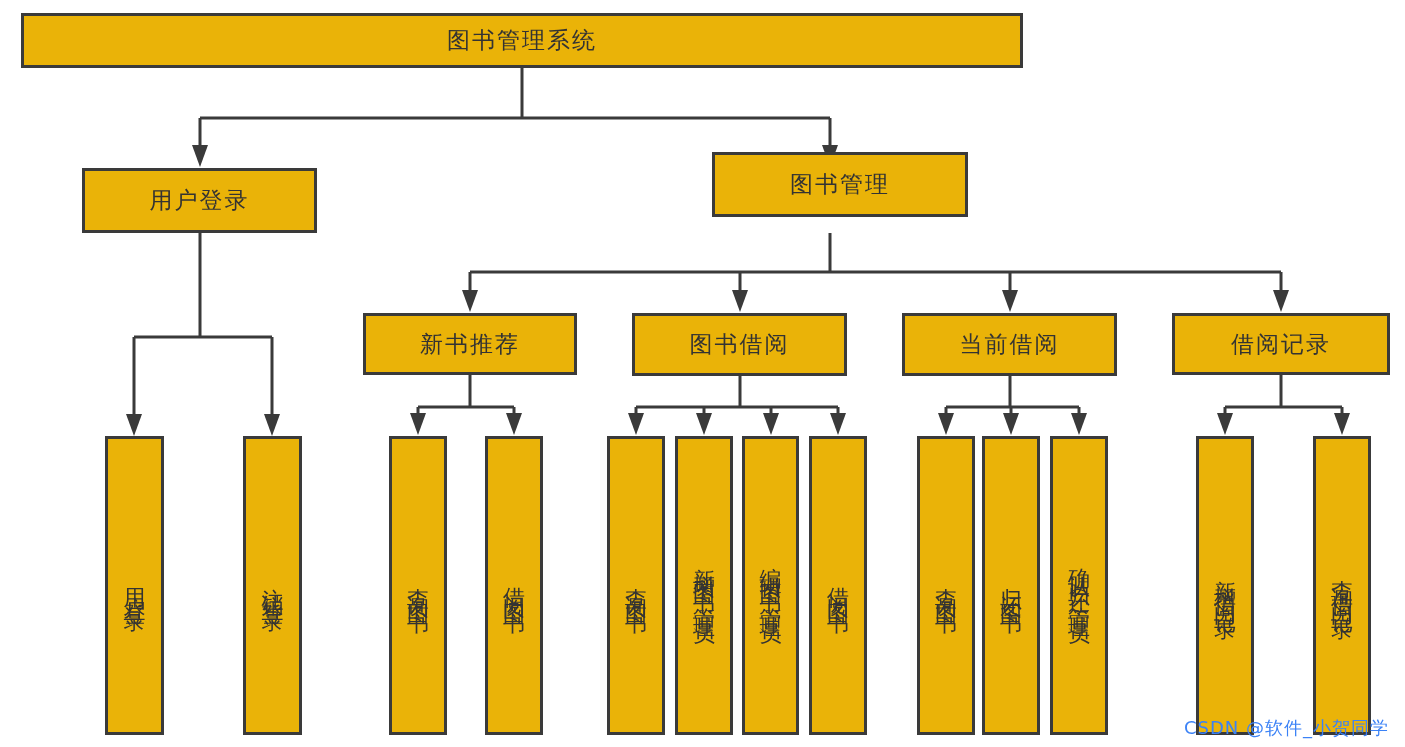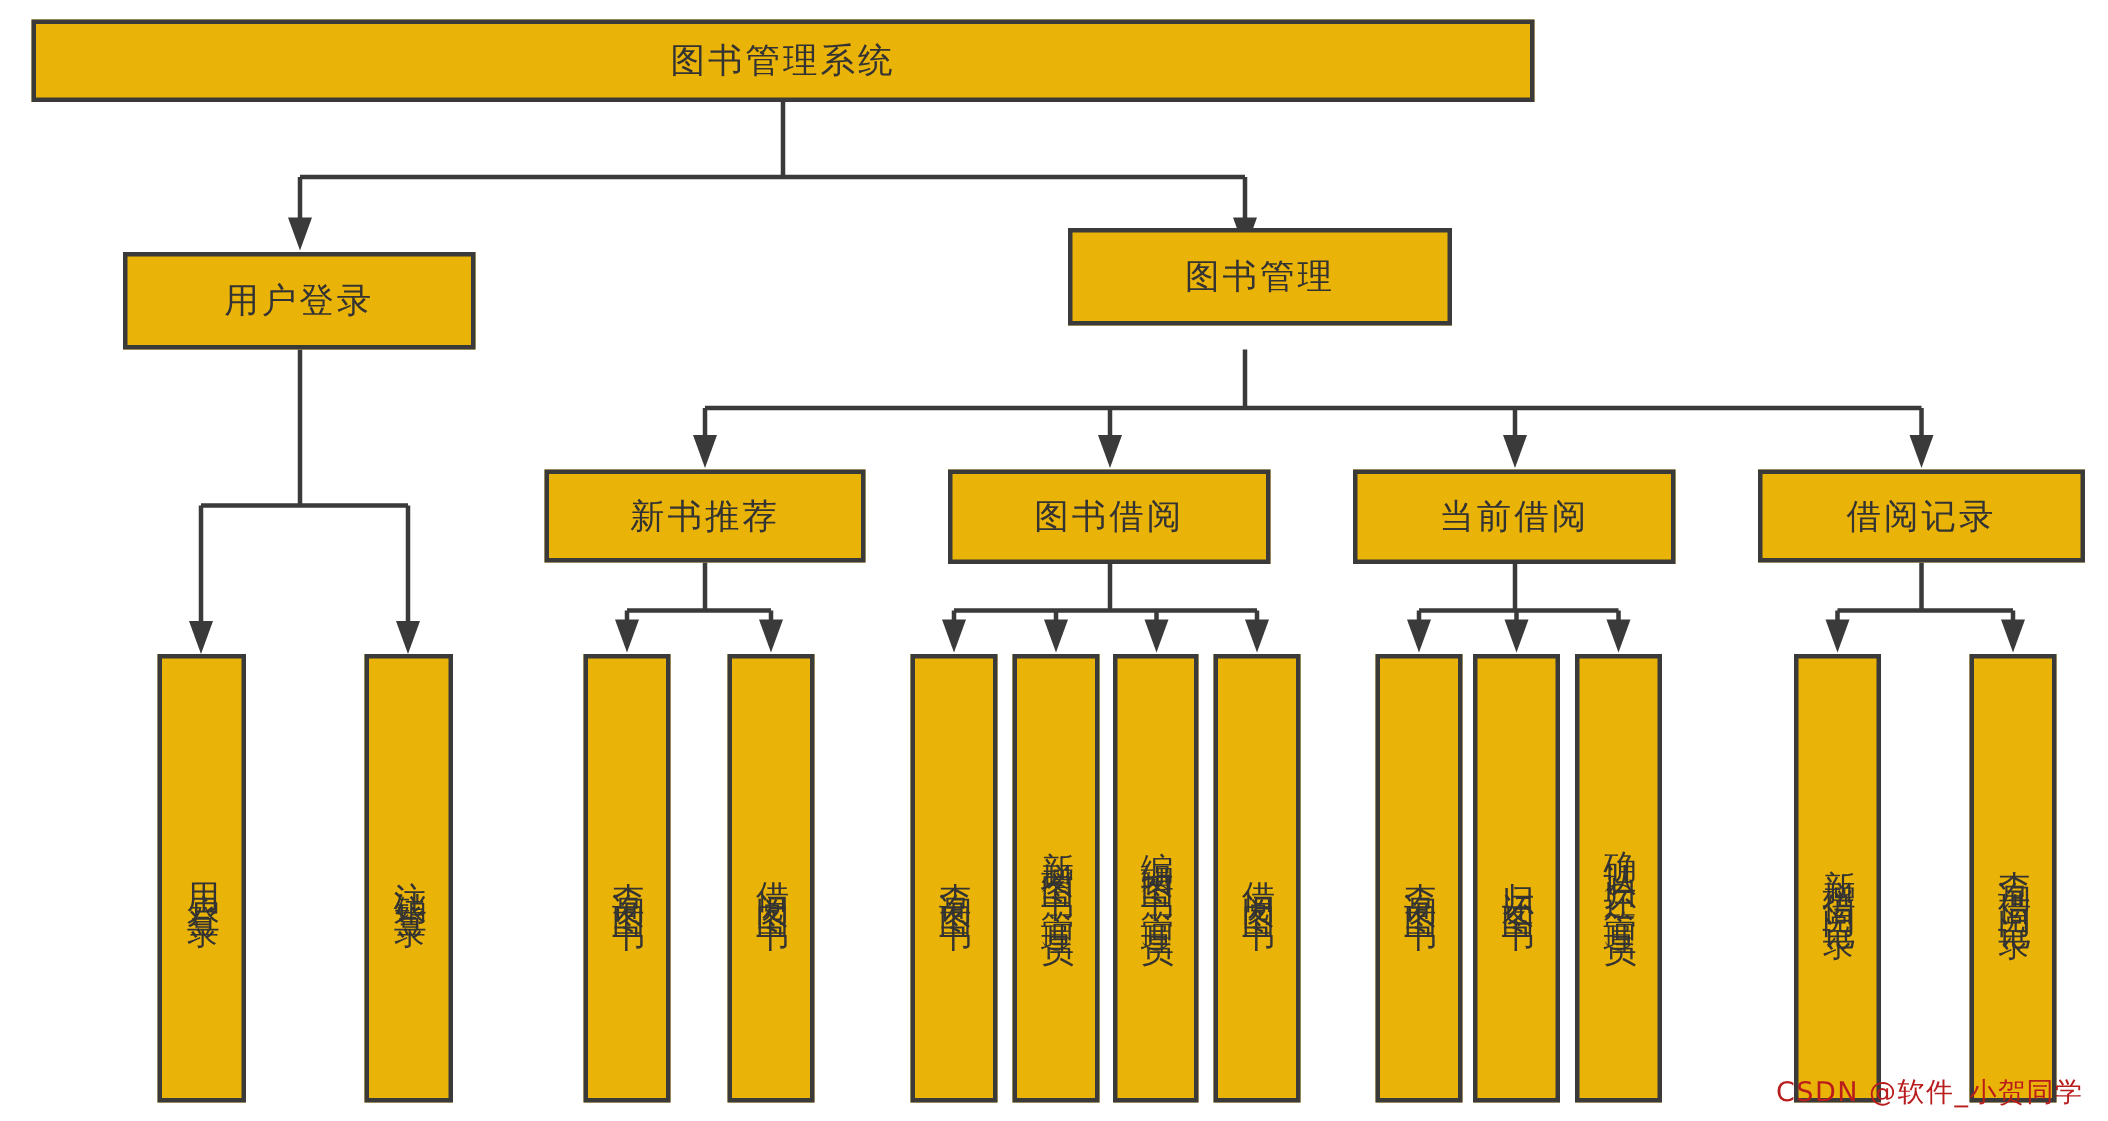--- a/index.html
+++ b/index.html
@@ -38,21 +38,21 @@
     text-orientation: mixed;
     font-size: 22px;
     letter-spacing: 8px;
     line-height: 1;
   }
   .watermark {
     position: absolute;
     left: 1184px;
     top: 716px;
     z-index: 3;
-    color: #b91c1c;
+    color: #3b82f6;
     font-size: 18px;
     letter-spacing: 1px;
     white-space: nowrap;
   }
 </style>
 </head>
 <body>
 
 <div class="canvas">
 

